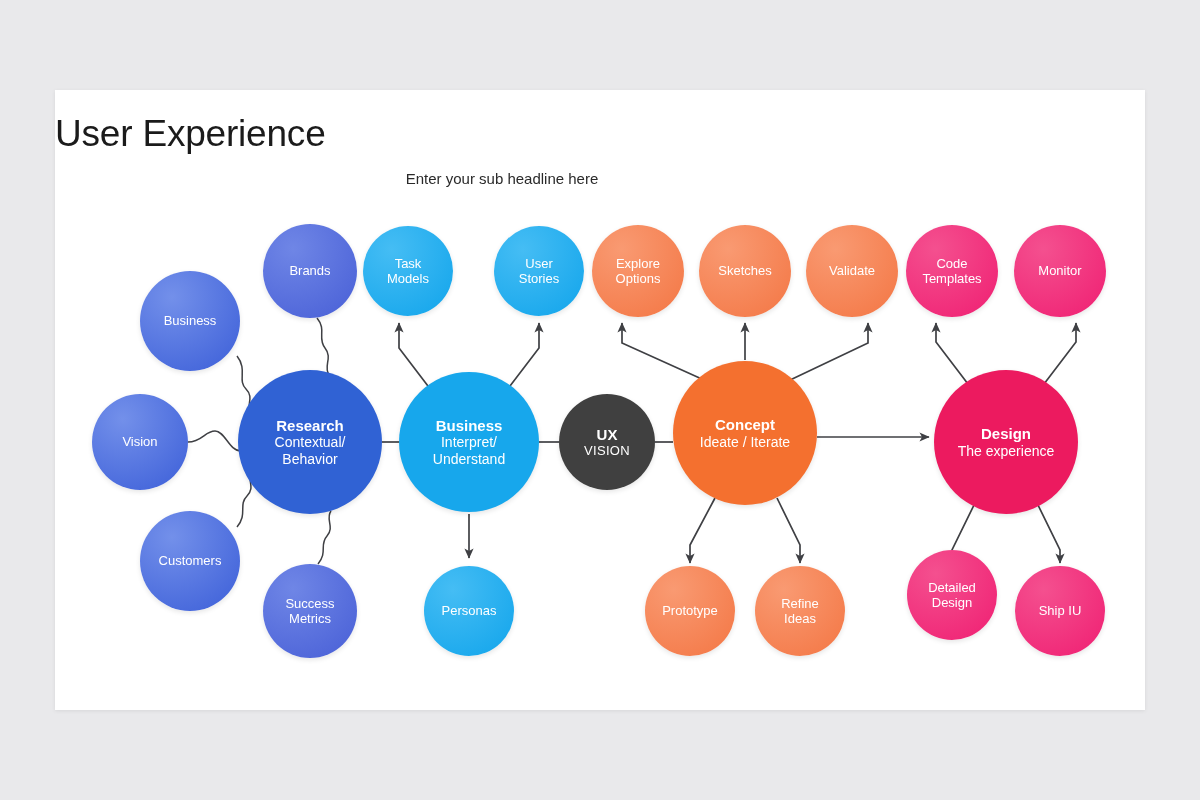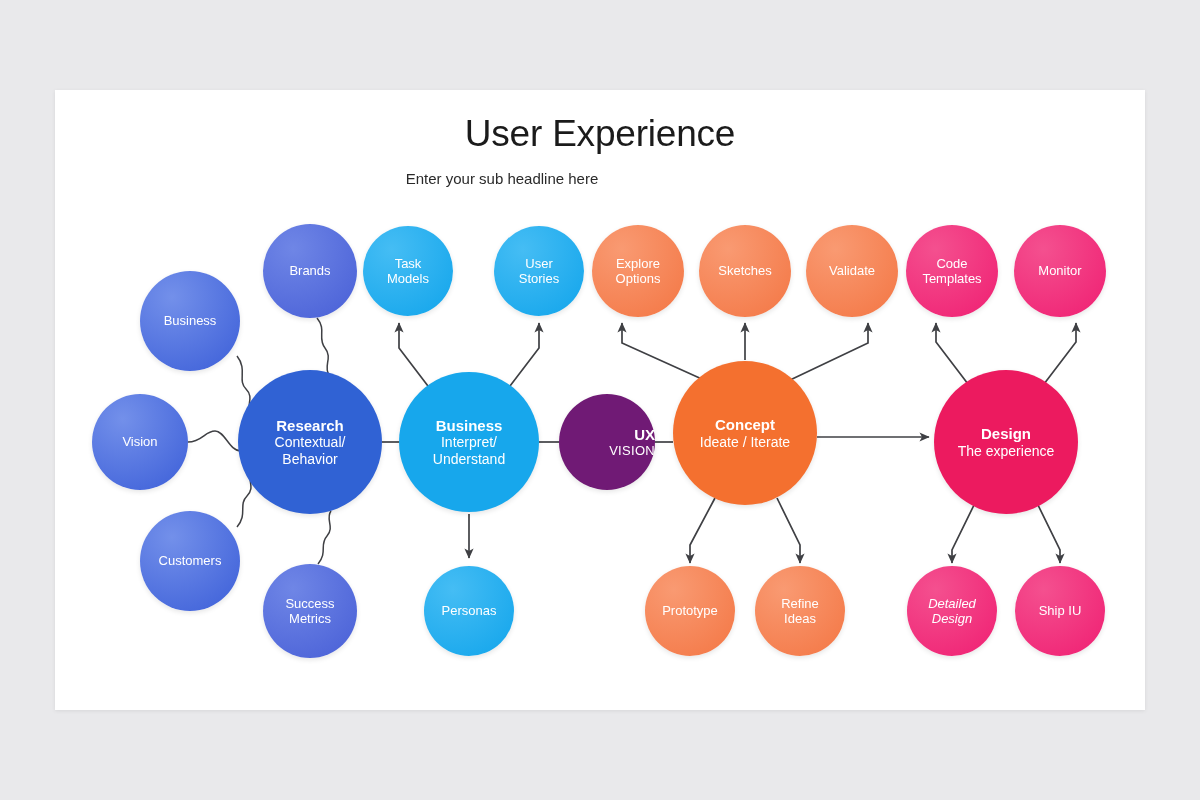--- a/index.html
+++ b/index.html
@@ -21,21 +21,21 @@
     width: 1090px;
     height: 620px;
     background: #ffffff;
     box-shadow: 0 1px 4px rgba(0,0,0,0.08);
   }
   #page-title {
     position: absolute;
     left: 0;
     top: 23px;
     width: 1090px;
-    text-align: center;
+    text-align: left;
     font-size: 37px;
     font-weight: 400;
     color: #1b1b1b;
     letter-spacing: -0.2px;
   }
   #page-subtitle {
     position: absolute;
     left: 0;
     top: 80px;
     width: 894px;
@@ -143,21 +143,21 @@
     <div class="node hub" style="left: 183px; top: 280px; width: 144px; height: 144px; background: rgb(48, 98, 212);">
       <span class="node-title">Research</span>
       <span class="node-sub">Contextual/
 Behavior</span>
     </div>
     <div class="node hub" style="left: 344px; top: 282px; width: 140px; height: 140px; background: rgb(23, 167, 236);">
       <span class="node-title">Business</span>
       <span class="node-sub">Interpret/
 Understand</span>
     </div>
-    <div class="node hub small-hub" style="left: 504px; top: 304px; width: 96px; height: 96px; background: #701a75; align-items: flex-end;">
+    <div class="node hub small-hub" style="left: 504px; top: 304px; width: 96px; height: 96px; background: #404040;">
       <span class="node-title">UX</span>
       <span class="node-sub">VISION</span>
     </div>
     <div class="node hub" style="left: 618px; top: 271px; width: 144px; height: 144px; background: rgb(244, 112, 47); text-align: right;">
       <span class="node-title">Concept</span>
       <span class="node-sub">Ideate / Iterate</span>
     </div>
     <div class="node hub" style="left: 879px; top: 280px; width: 144px; height: 144px; background: rgb(236, 26, 95);">
       <span class="node-title">Design</span>
       <span class="node-sub">The experience</span>
@@ -207,21 +207,21 @@
       <span class="node-title">Refine
 Ideas</span>
     </div>
     <div class="node satellite" style="left: 851px; top: 135px; width: 92px; height: 92px; background: radial-gradient(circle at 32% 26%, rgb(244, 80, 143) 0%, rgb(240, 36, 117) 88%);">
       <span class="node-title">Code
 Templates</span>
     </div>
     <div class="node satellite" style="left: 959px; top: 135px; width: 92px; height: 92px; background: radial-gradient(circle at 32% 26%, rgb(244, 80, 143) 0%, rgb(240, 36, 117) 88%);">
       <span class="node-title">Monitor</span>
     </div>
-    <div class="node satellite" style="left: 852px; top: 476px; width: 90px; height: 90px; background: radial-gradient(circle at 32% 26%, rgb(244, 80, 143) 0%, rgb(240, 36, 117) 88%); font-style: italic;">
+    <div class="node satellite" style="left: 852px; top: 460px; width: 90px; height: 90px; background: radial-gradient(circle at 32% 26%, rgb(244, 80, 143) 0%, rgb(240, 36, 117) 88%);">
       <span class="node-title">Detailed
 Design</span>
     </div>
     <div class="node satellite" style="left: 960px; top: 476px; width: 90px; height: 90px; background: radial-gradient(circle at 32% 26%, rgb(244, 80, 143) 0%, rgb(240, 36, 117) 88%);">
       <span class="node-title">Ship IU</span>
     </div>
 
   </div>
 </div>
 

